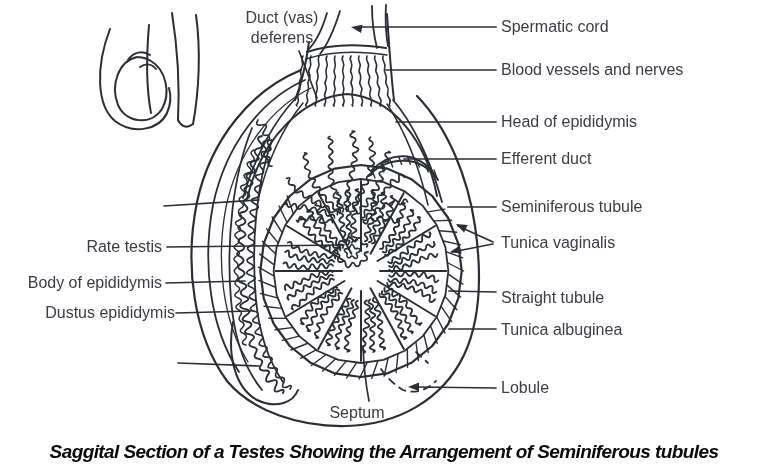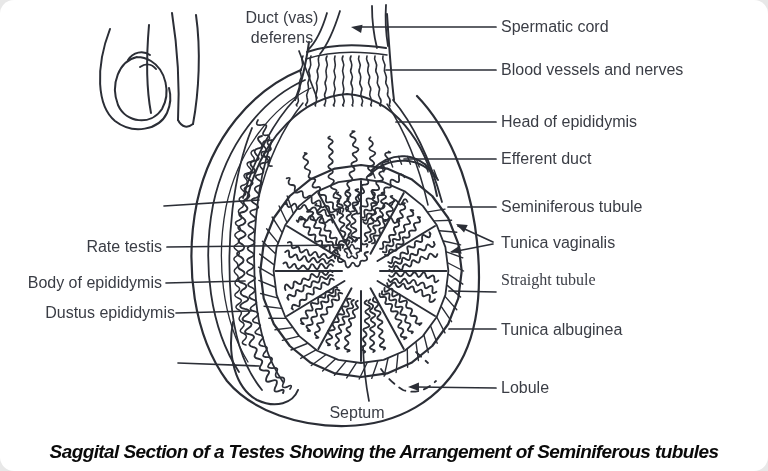--- a/index.html
+++ b/index.html
@@ -1,17 +1,17 @@
 <!DOCTYPE html>
 <html><head>
 <meta charset="utf-8">
 <style>
   html,body{margin:0;padding:0;background:#e8e8e8;}
   #stage{position:relative;width:768px;height:471px;background:#ffffff;overflow:hidden;
-         font-family:"Liberation Sans",sans-serif;border-radius:14px;}
+         font-family:"Liberation Sans",sans-serif;}
   svg{position:absolute;left:0;top:0;}
   .lbl{position:absolute;font:16px/20px "Liberation Sans",sans-serif;color:#3a3d45;white-space:nowrap;}
   .lbl.rt{text-align:right;}
   .lbl.ctr{text-align:center;white-space:normal;}
   #caption{position:absolute;left:0;top:441px;width:768px;text-align:center;
            font-family:"Liberation Sans",sans-serif;font-weight:bold;font-size:19px;
            letter-spacing:-0.6px;color:#0a0a0a;font-style:italic;}
 </style>
 </head>
 <body>
@@ -208,20 +208,20 @@
   <div class="lbl rt" style="right:606px;top:273px;">Body of epididymis</div>
   <div class="lbl rt" style="right:606px;top:237px;">Rate testis</div>
   <div class="lbl rt" style="right:593px;top:303px;">Dustus epididymis</div>
 
   <div class="lbl" style="left:501px;top:17px;">Spermatic cord</div>
   <div class="lbl" style="left:501px;top:112px;">Head of epididymis</div>
   <div class="lbl" style="left:501px;top:60px;">Blood vessels and nerves</div>
   <div class="lbl" style="left:501px;top:149px;">Efferent duct</div>
   <div class="lbl" style="left:501px;top:197px;">Seminiferous tubule</div>
   <div class="lbl" style="left:501px;top:233px;">Tunica vaginalis</div>
-  <div class="lbl" style="left:501px;top:270px;font-family:Liberation Serif, serif;">Straight tubule</div>
+  <div class="lbl" style="left:501px;top:288px;">Straight tubule</div>
   <div class="lbl" style="left:501px;top:320px;">Tunica albuginea</div>
   <div class="lbl" style="left:501px;top:378px;">Lobule</div>
 
   <div class="lbl ctr" style="left:322px;top:403px;width:70px;">Septum</div>
 
   <div id="caption">Saggital Section of a Testes Showing the Arrangement of Seminiferous tubules</div>
 </div>
 
 </body></html>

